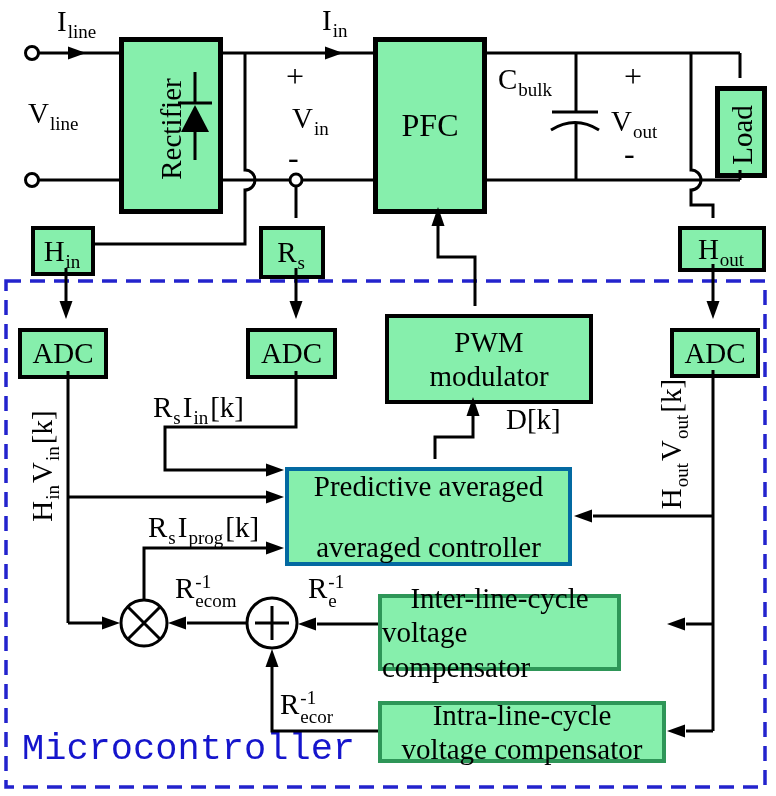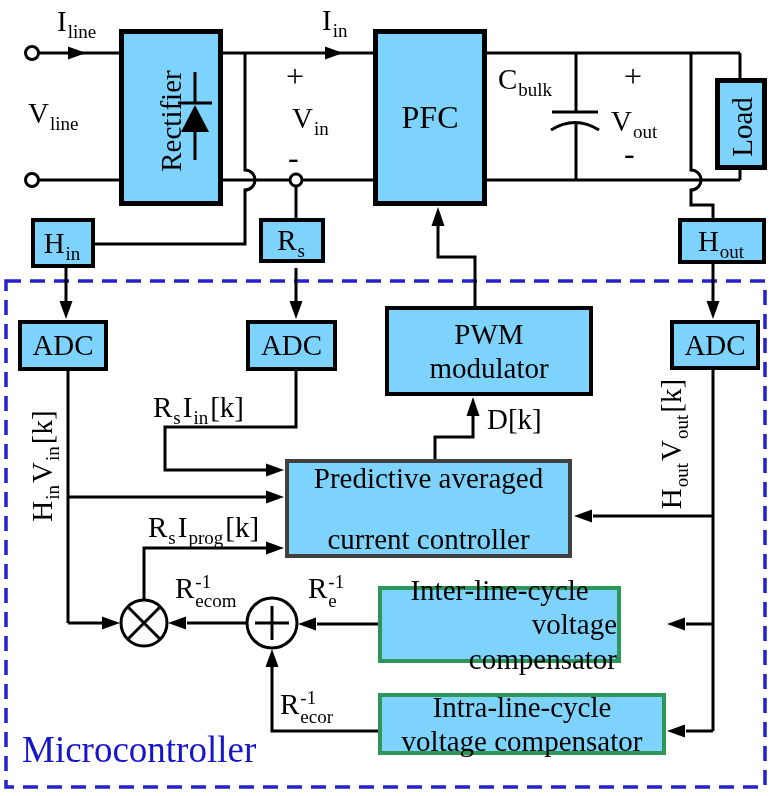--- a/index.html
+++ b/index.html
@@ -1,37 +1,37 @@
 <!DOCTYPE html>
 <html><head>
 <meta charset="utf-8">
 <style>
   html,body{margin:0;padding:0;background:#fff;}
   #stage{
     position:relative;width:776px;height:796px;background:#ffffff;overflow:hidden;
     font-family:"Liberation Serif","DejaVu Serif",serif;color:#000;
   }
   .box{
-    position:absolute;box-sizing:border-box;background:#7dd3fc;border:4px solid #000;
+    position:absolute;box-sizing:border-box;background:#86efac;border:4px solid #000;
     display:flex;flex-direction:column;align-items:center;justify-content:center;
-    font-size:29px;line-height:1.18;text-align:right;z-index:2;
+    font-size:29px;line-height:1.18;text-align:left;z-index:2;margin-top:8px;
   }
   .box.thick{border-width:5px;}
-  .box.red{border:4px solid #404040;gap:26px;}
+  .box.red{border:4px solid #0369a1;gap:26px;}
   .box.green{border:4px solid #2e9658;}
   .rot{transform:rotate(-90deg);transform-origin:center center;position:absolute;
        display:flex;align-items:center;justify-content:center;white-space:nowrap;}
   .lbl{position:absolute;font-size:29px;line-height:1.05;white-space:nowrap;z-index:2;}
   .sub{font-size:19px;position:relative;top:7px;margin-left:1px;margin-right:2px;}
   .rstack{display:inline-block;font-size:19px;line-height:1.02;text-align:left;
           vertical-align:middle;transform:translateY(0px);margin-left:1px;}
   .rstack span{display:block;}
   .big{font-size:32px;}
   .sign{font-size:32px;}
-  #micro-label{position:absolute;left:22px;top:728px;font-size:37px;color:#1515cc;z-index:2;}
+  #micro-label{position:absolute;left:22px;top:728px;font-size:37px;color:#1515cc;z-index:2;font-family:Liberation Mono, monospace;}
   svg#wires{position:absolute;left:0;top:0;z-index:3;pointer-events:none;}
 </style>
 </head>
 <body>
 
 <div id="stage">
 
   <div class="box thick" style="left:119px;top:29px;width:104px;height:177px;">
     <span class="rot" style="width:170px;height:34px;left:-38px;top:70px;">Rectifier</span>
   </div>
@@ -41,21 +41,21 @@
   </div>
 
   <div class="box thick" style="left:715px;top:78px;width:52px;height:92px;">
     <span class="rot" style="width:90px;height:32px;left:-23px;top:28px;">Load</span>
   </div>
 
   <div class="box" style="left:31px;top:218px;width:64px;height:50px;">
     <span><span>H</span><span class="sub">in</span></span>
   </div>
 
-  <div class="box" style="left:259px;top:218px;width:66px;height:45px;">
+  <div class="box" style="left:259px;top:218px;width:66px;height:53px;">
     <span><span>R</span><span class="sub">s</span></span>
   </div>
 
   <div class="box" style="left:678px;top:218px;width:88px;height:46px;">
     <span><span>H</span><span class="sub">out</span></span>
   </div>
 
   <div class="box" style="left:18px;top:320px;width:90px;height:51px;">
     <span>ADC</span>
   </div>
@@ -68,21 +68,21 @@
     <span>ADC</span>
   </div>
 
   <div class="box" style="left:385px;top:306px;width:208px;height:90px;">
     <div>PWM</div>
     <div>modulator</div>
   </div>
 
   <div class="box red" style="left:285px;top:459px;width:287px;height:99px;">
     <div>Predictive averaged</div>
-    <div>current controller</div>
+    <div>averaged controller</div>
   </div>
 
   <div class="box green" style="left:378px;top:586px;width:243px;height:77px;">
     <div>Inter-line-cycle</div>
     <div>voltage compensator</div>
   </div>
 
   <div class="box green" style="left:378px;top:693px;width:288px;height:62px;">
     <div>Intra-line-cycle</div>
     <div>voltage compensator</div>
@@ -95,21 +95,21 @@
   <div class="lbl sign" style="left:286px;top:60px;">+</div>
   <div class="lbl" style="left:276px;top:103px;margin-left:16px;"><span>V</span><span class="sub">in</span></div>
   <div class="lbl sign" style="left:288px;top:141px;">-</div>
 
   <div class="lbl" style="left:498px;top:64px;"><span>C</span><span class="sub">bulk</span></div>
 
   <div class="lbl sign" style="left:624px;top:60px;">+</div>
   <div class="lbl" style="left:611px;top:106px;"><span>V</span><span class="sub">out</span></div>
   <div class="lbl sign" style="left:624px;top:137px;">-</div>
 
-  <div class="lbl" style="left:487px;top:404px;">D[k]</div>
+  <div class="lbl" style="left:506px;top:404px;">D[k]</div>
 
   <div class="lbl rot" style="left:-38px;top:449px;width:160px;height:34px;">
     <span><span>H</span><span class="sub">in</span><span>V</span><span class="sub">in</span><span>[k]</span></span>
   </div>
 
   <div class="lbl" style="left:153px;top:392px;">
     <span>R</span><span class="sub">s</span><span>I</span><span class="sub">in</span><span>[k]</span>
   </div>
 
   <div class="lbl" style="left:148px;top:512px;">

